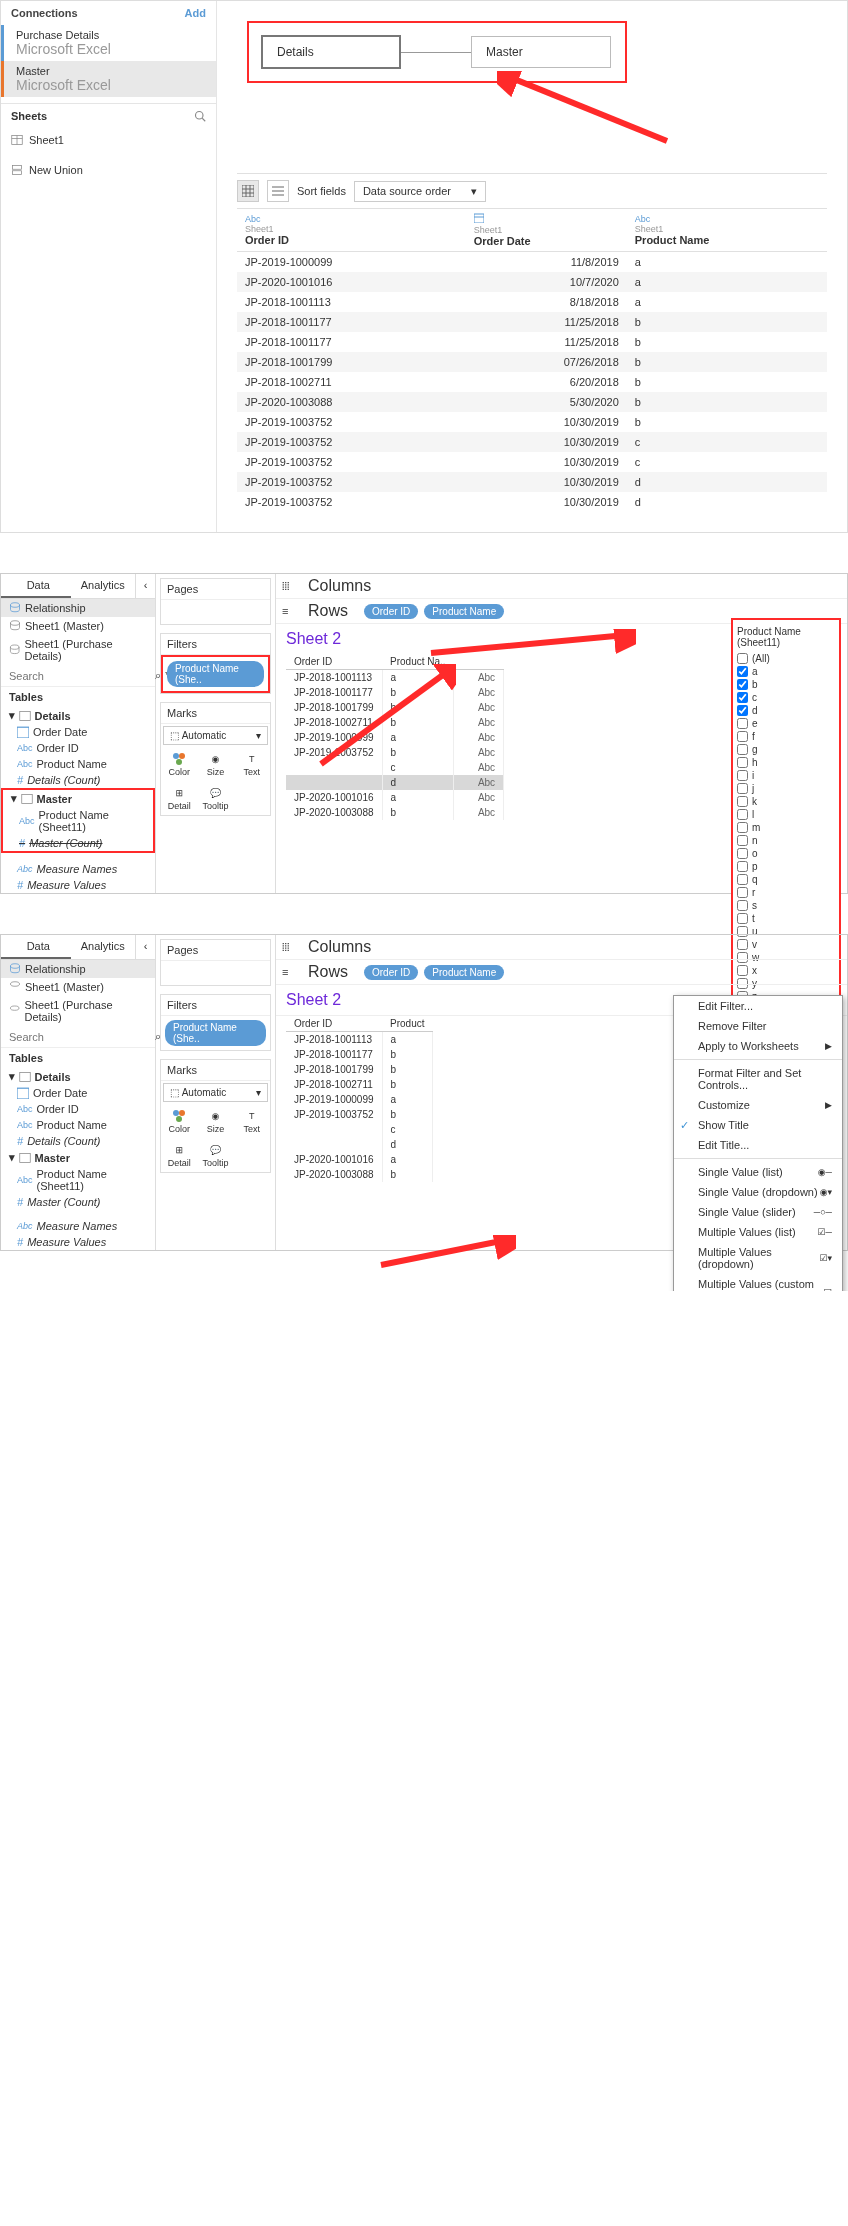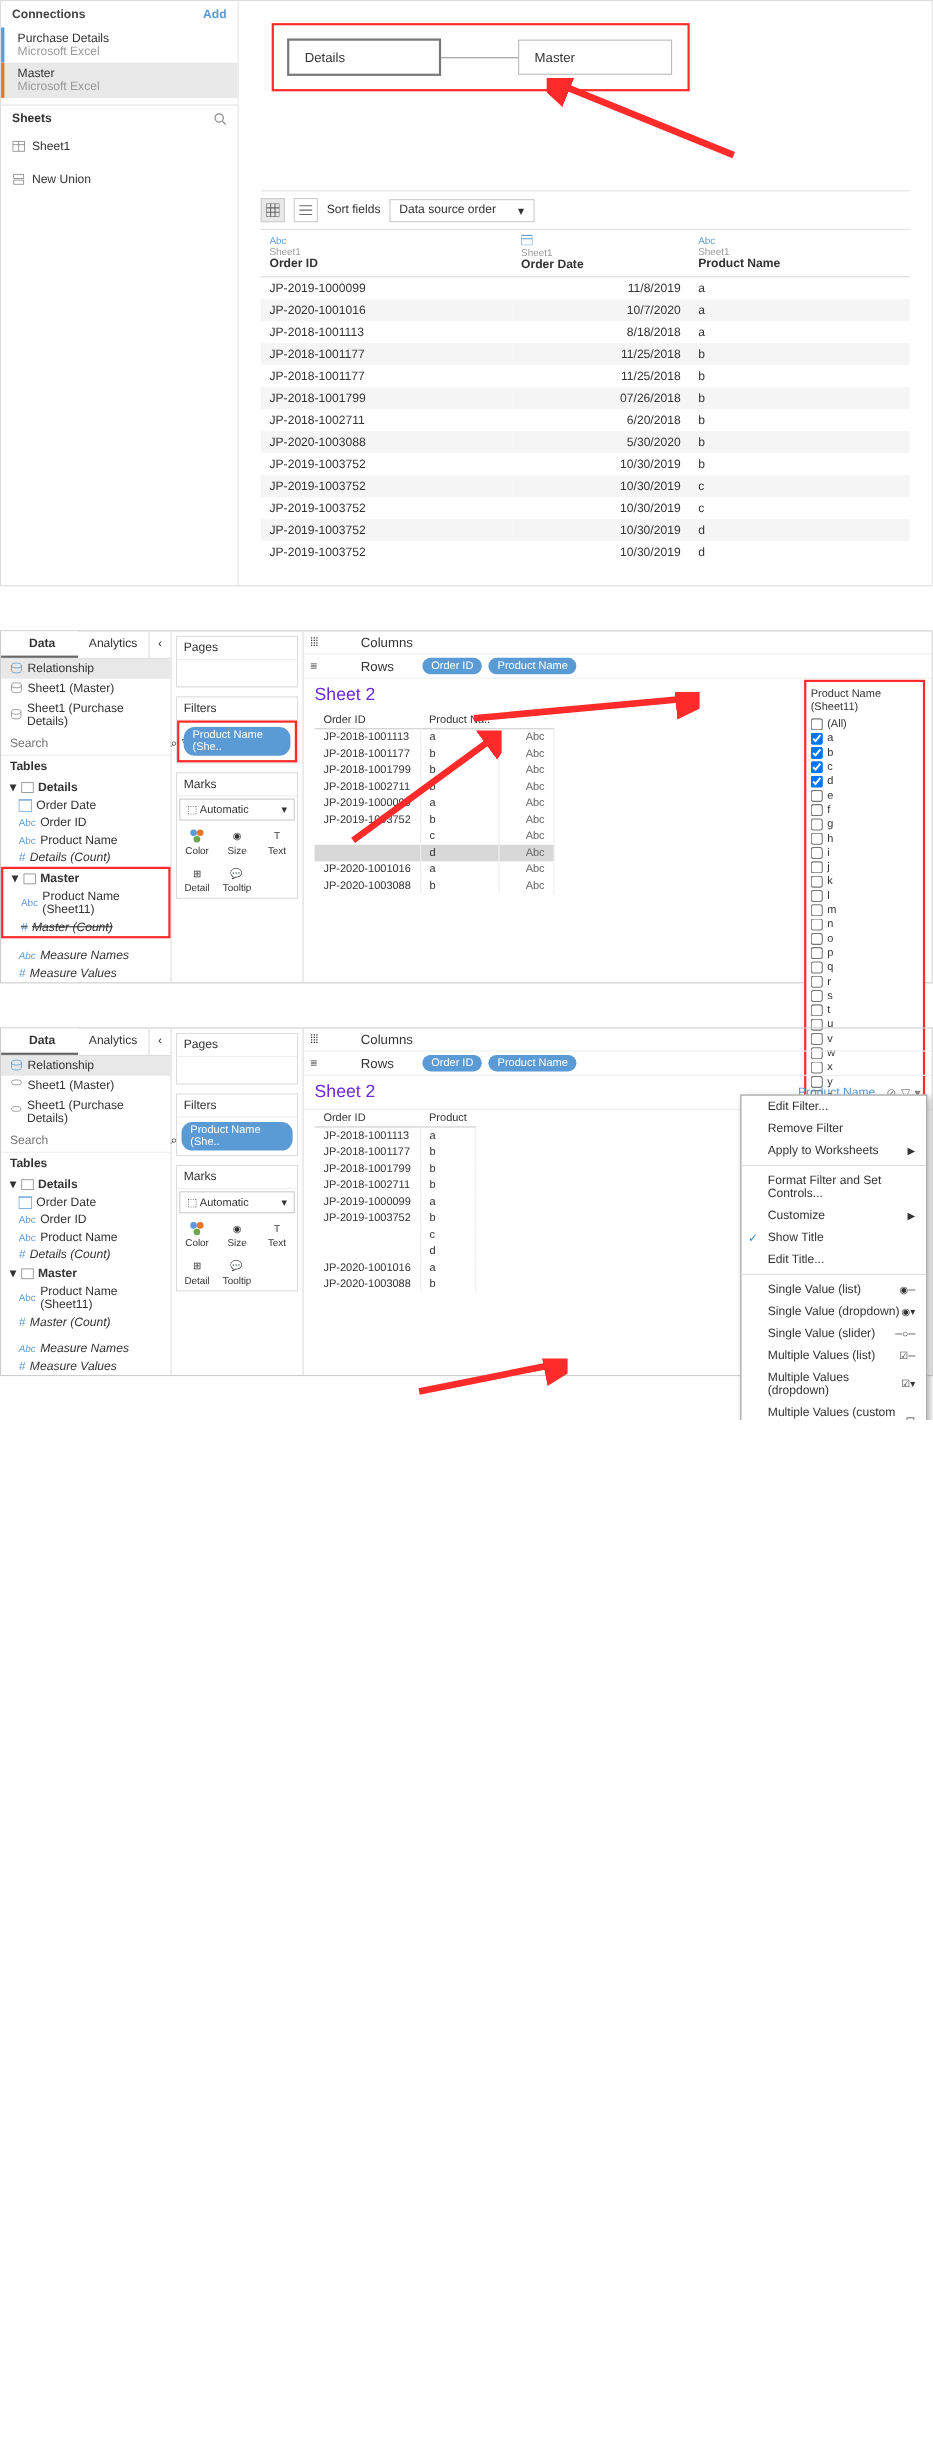--- a/index.html
+++ b/index.html
@@ -6,21 +6,21 @@
 body { background: #fff; width: 848px; font-size: 11px; color: #333; }
 
 
 .part1 { display: flex; border: 1px solid #ddd; margin-bottom: 40px; }
 .part1-left { width: 216px; border-right: 1px solid #e5e5e5; }
 .conn-header { display: flex; justify-content: space-between; padding: 6px 10px; font-weight: 600; color: #444; }
 .conn-header a { color: #5b9bd5; font-weight: bold; cursor: pointer; }
 .conn-item { padding: 4px 10px 4px 12px; border-left: 3px solid transparent; }
 .conn-item.active-blue { border-left-color: #5b9bd5; }
 .conn-item.active-orange { border-left-color: #e8762d; background: #e8e8e8; }
-.conn-item .sub { color: #999; font-size: 11px; }
+.conn-item .sub { color: #999; font-size: 14px; }
 .sheets-hdr { display: flex; justify-content: space-between; padding: 6px 10px; font-weight: 600; border-top: 1px solid #e5e5e5; margin-top: 6px; }
 .sheet-row { display: flex; align-items: center; gap: 6px; padding: 4px 10px; }
 .icon-svg { width: 12px; height: 12px; display: inline-block; }
 
 .part1-right { flex: 1; padding: 20px; position: relative; }
 .rel-box { border: 2px solid #ff2a2a; padding: 12px; display: flex; align-items: center; gap: 0; width: 380px; margin-left: 10px; }
 .rel-card { border: 1px solid #bbb; padding: 8px 14px; font-size: 12px; width: 140px; background: #fff; }
 .rel-card.sel { border: 2px solid #777; }
 .rel-line { height: 1px; background: #999; width: 70px; }
 
@@ -36,21 +36,21 @@
 .data-table th .name { font-weight: 600; }
 .data-table tbody tr:nth-child(even) { background: #f5f5f5; }
 .data-table td { padding: 4px 8px; }
 .data-table td:nth-child(2) { text-align: right; }
 
 
 .part2, .part3 { display: flex; border: 1px solid #ccc; margin-bottom: 40px; position: relative; }
 .leftpane { width: 155px; border-right: 1px solid #ddd; }
 .tabs { display: flex; border-bottom: 1px solid #ddd; }
 .tab { flex: 1; padding: 5px 8px; text-align: center; cursor: pointer; }
-.tab.active { background: #fff; font-weight: 700; border-bottom: 2px solid #666; padding-left: 13px; }
+.tab.active { background: #fff; font-weight: 400; border-bottom: 2px solid #666; padding-left: 13px; }
 .collapse-btn { width: 20px; text-align: center; border-left: 1px solid #ddd; padding: 5px 0; }
 .ds-row { display: flex; align-items: center; gap: 4px; padding: 3px 8px; }
 .ds-row.hi { background: #e8e8e8; }
 .search-row { display: flex; align-items: center; gap: 4px; padding: 4px 8px; border-bottom: 1px solid #eee; }
 .search-row input { flex: 1; border: none; outline: none; font-size: 11px; }
 .tables-hdr { padding: 4px 8px; font-weight: 600; }
 .tree-row { display: flex; align-items: center; gap: 4px; padding: 2px 8px 2px 16px; }
 .tree-row.root { padding-left: 8px; font-weight: 600; }
 .tree-row .abc { color: #5b9bd5; font-size: 9px; }
 .tree-row .hash { color: #5b9bd5; font-size: 11px; }
@@ -64,21 +64,21 @@
 .card-body { padding: 4px; }
 .pill { background: #5b9bd5; color: #fff; border-radius: 10px; padding: 2px 8px; font-size: 10px; display: inline-block; }
 .marks-grid { display: grid; grid-template-columns: repeat(3, 1fr); }
 .marks-cell { text-align: center; padding: 4px 2px; font-size: 9px; }
 .marks-cell .ico { height: 16px; display: flex; align-items: center; justify-content: center; }
 .auto-sel { border: 1px solid #ccc; margin: 2px; padding: 3px 6px; display: flex; justify-content: space-between; font-size: 10px; }
 
 .mainpane { flex: 1; display: flex; flex-direction: column; position: relative; }
 .shelves { }
 .shelf-row { display: flex; align-items: center; border-bottom: 1px solid #eee; padding: 3px 6px; gap: 6px; }
-.shelf-lbl { width: 50px; font-size: 12px; margin-left: 20px; }
+.shelf-lbl { width: 50px; font-size: 16px; }
 .shelf-icons { width: 20px; }
 .sheet-title { font-size: 16px; padding: 6px 10px; color: #6d28d9; }
 .sheet-title-box { display:flex; justify-content: space-between; align-items: center; border-bottom: 1px solid #eee;}
 .right-link { color: #5b9bd5; text-align: right; }
 
 .crosstab { padding: 0 10px; }
 .crosstab table { border-collapse: collapse; }
 .crosstab th { text-align: left; font-weight: normal; padding: 2px 8px; border-bottom: 1px solid #ccc; font-size: 10px; }
 .crosstab td { padding: 2px 8px; font-size: 10px; border-right: 1px solid #eee; }
 .crosstab .hl { background: #d8d8d8; }

